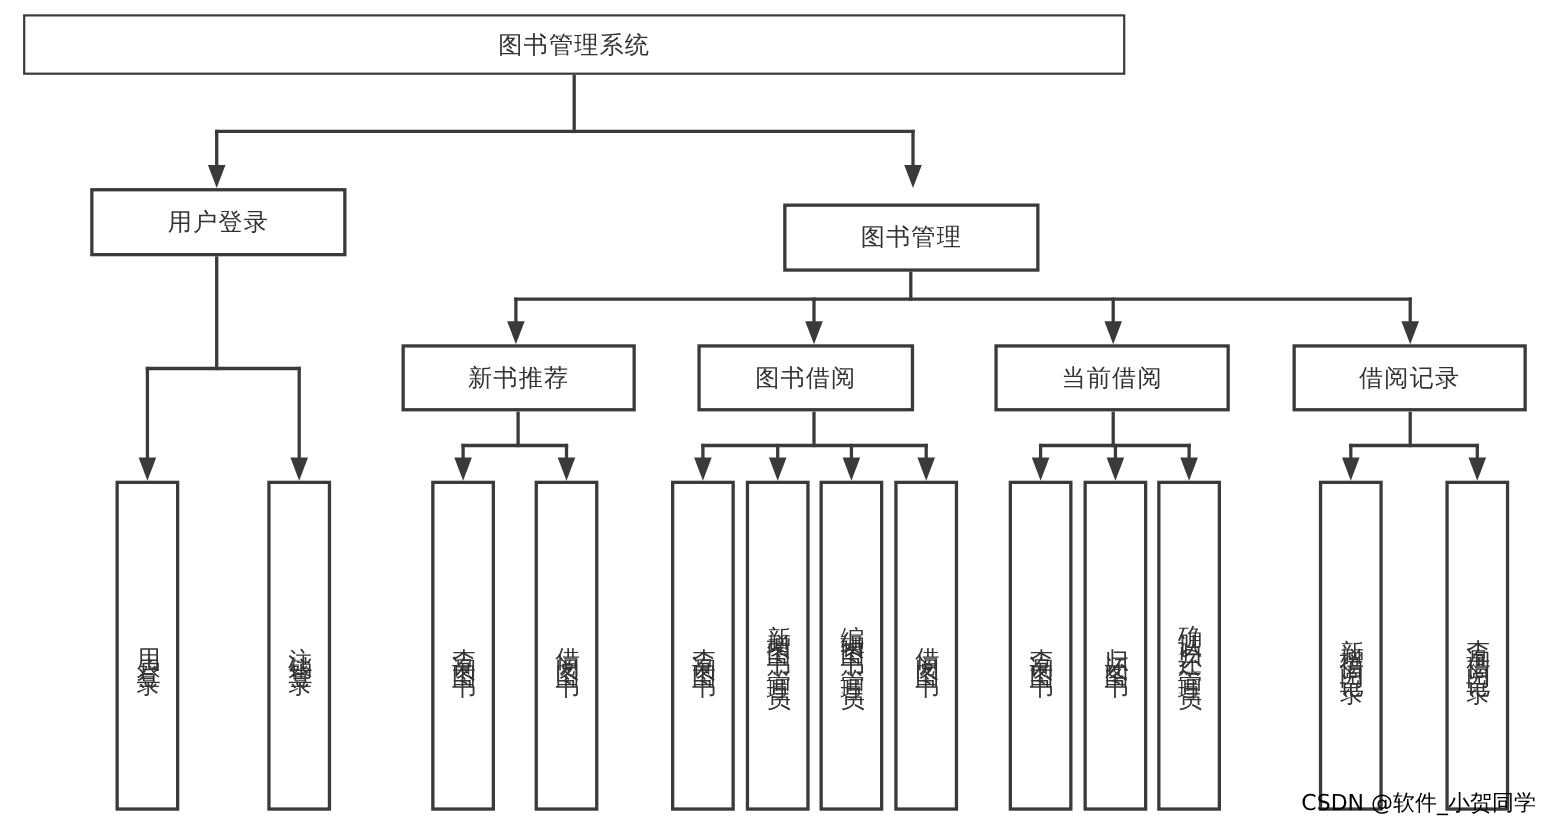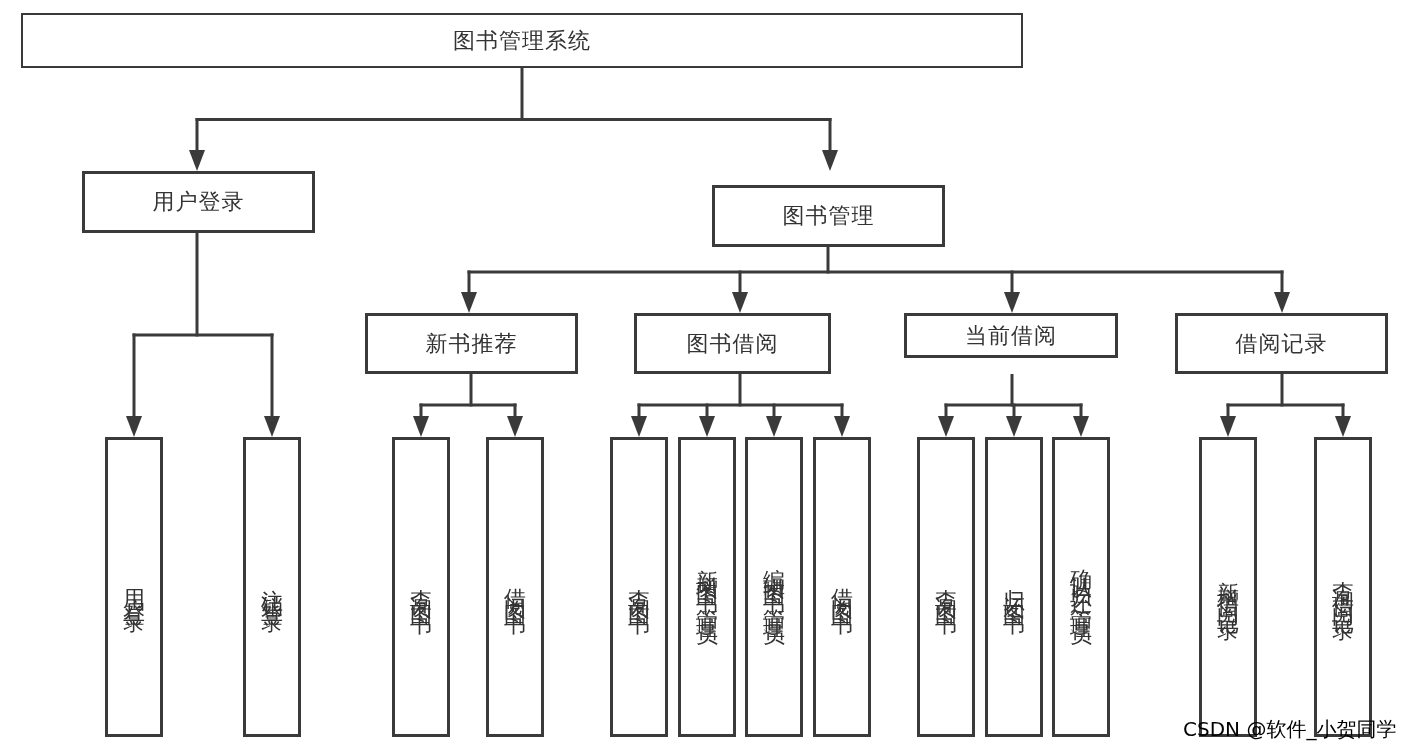--- a/index.html
+++ b/index.html
@@ -147,21 +147,21 @@
   <div class="node" style="left:712px; top:171px; width:233px; height:62px;margin-top:14px;">
     <span class="lbl">图书管理</span>
   </div>
 
   <div class="node" style="left:365px; top:313px; width:213px; height:61px;">
     <span class="lbl">新书推荐</span>
   </div>
   <div class="node" style="left:634px; top:313px; width:197px; height:61px;">
     <span class="lbl">图书借阅</span>
   </div>
-  <div class="node" style="left:904px; top:313px; width:214px; height:45px;">
+  <div class="node" style="left:904px; top:313px; width:214px; height:61px;">
     <span class="lbl">当前借阅</span>
   </div>
   <div class="node" style="left:1175px; top:313px; width:213px; height:61px;">
     <span class="lbl">借阅记录</span>
   </div>
 
   <div class="leaf" style="left:105px;">
     <span class="vlbl">用户登录</span>
   </div>
   <div class="leaf" style="left:243px;">

